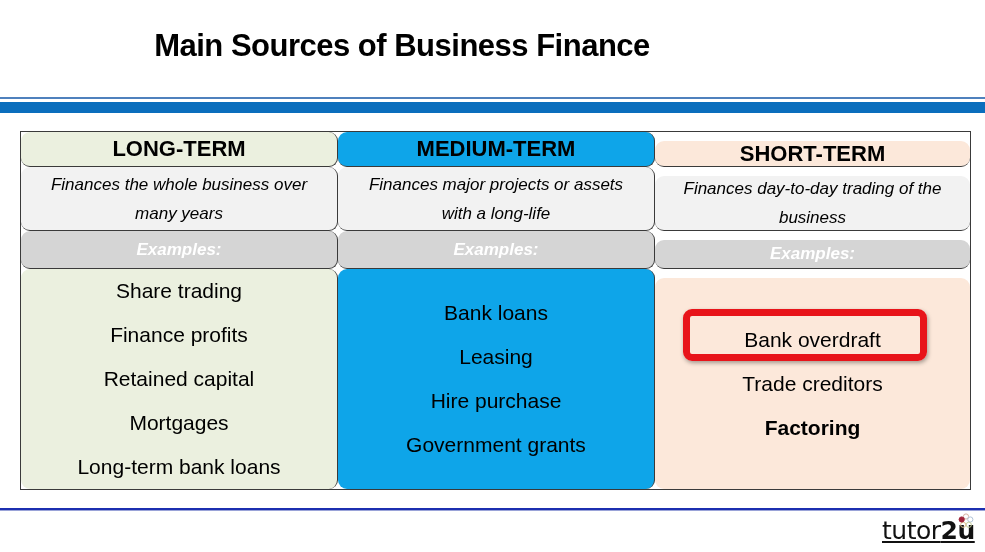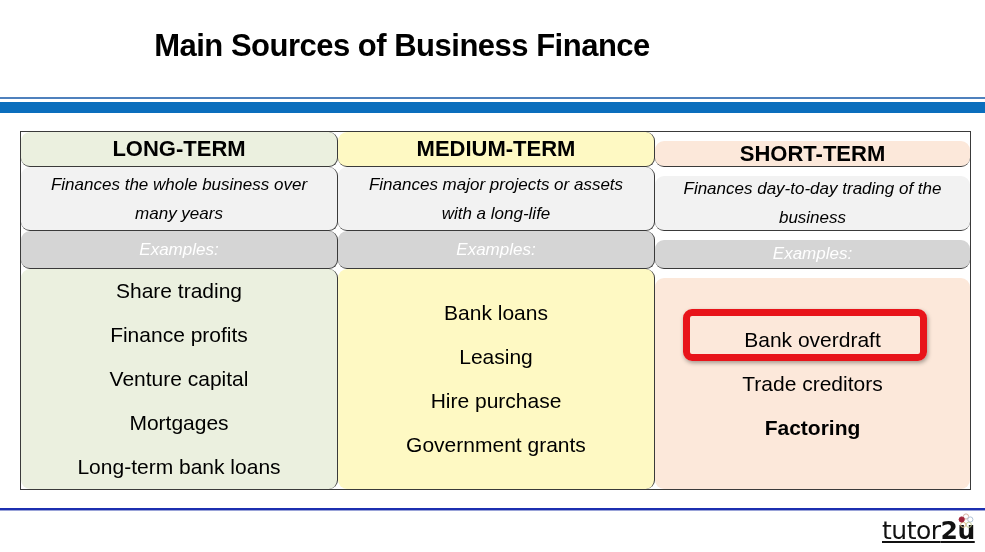--- a/index.html
+++ b/index.html
@@ -22,28 +22,28 @@
     }
     .cell {
       border-right: 1.5px solid #3a3a3a; border-bottom: 1.5px solid #3a3a3a;
       display: flex; align-items: center; justify-content: center; text-align: center; border-radius: 9px;
     }
     .cell.last-col { border-right: none; margin-top: 9px; }
     .cell.last-row { border-bottom: none; }
 
     .hdr { font-size: 22px; font-weight: bold; }
     .bg-long { background: #ebf0df; }
-    .bg-med { background: #fef9c3; }
+    .bg-med { background: #0ea5e9; }
     .bg-short { background: #fce8da; }
 
     .desc {
       background: #f2f2f2; font-style: italic; font-size: 17px; line-height: 29px; padding: 0 16px;
     }
     .ex {
-      background: #d5d5d5; color: #ffffff; font-style: italic; font-weight: normal; font-size: 17px;
+      background: #d5d5d5; color: #ffffff; font-style: italic; font-weight: bold; font-size: 17px;
     }
     .content { flex-direction: column; }
     .item { font-size: 21px; line-height: 44px; }
     .item.bold { font-weight: bold; }
 
     .highlight-box {
       position: absolute; left: 683px; top: 309px; width: 244px; height: 52px;
       border: 7px solid #e8141a; border-radius: 9px;
       box-shadow: 1px 2px 4px rgba(0,0,0,0.35);
       pointer-events: none;
@@ -76,21 +76,21 @@
   <div class="cell desc">Finances major projects or assets with a long-life</div>
   <div class="cell desc last-col">Finances day-to-day trading of the business</div>
 
   <div class="cell ex">Examples:</div>
   <div class="cell ex">Examples:</div>
   <div class="cell ex last-col">Examples:</div>
 
   <div class="cell content bg-long last-row">
     <div class="item">Share trading</div>
     <div class="item">Finance profits</div>
-    <div class="item">Venture capital</div>
+    <div class="item">Retained capital</div>
     <div class="item">Mortgages</div>
     <div class="item">Long-term bank loans</div>
   </div>
   <div class="cell content bg-med last-row">
     <div class="item">Bank loans</div>
     <div class="item">Leasing</div>
     <div class="item">Hire purchase</div>
     <div class="item">Government grants</div>
   </div>
   <div class="cell content bg-short last-col last-row">

